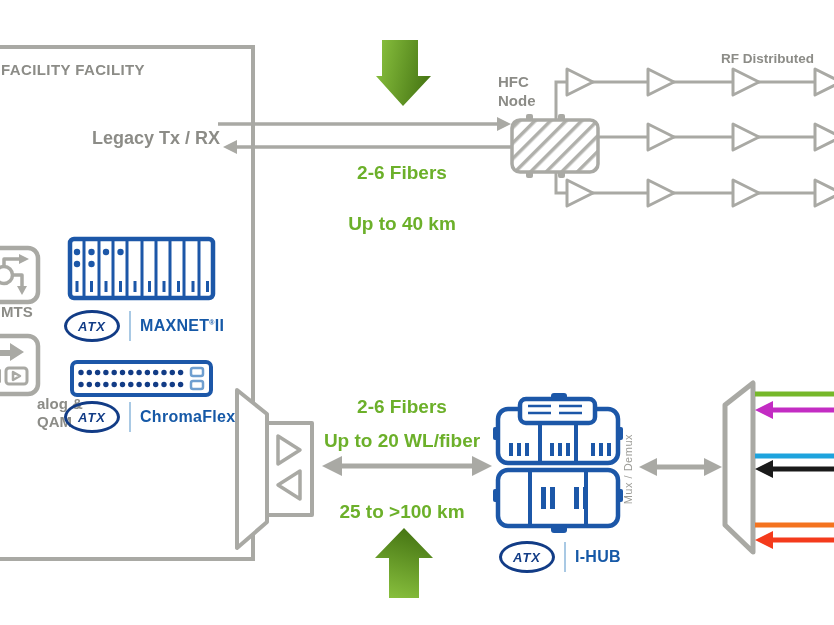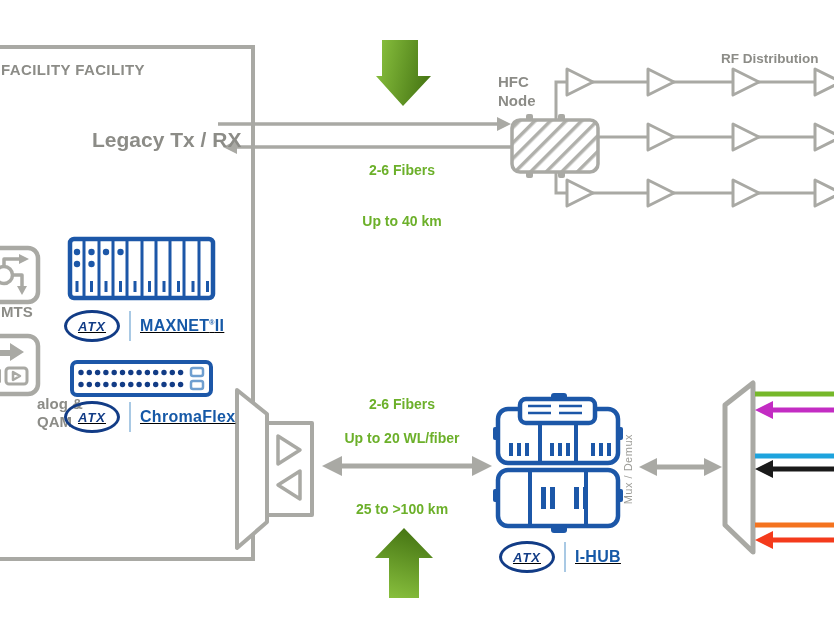--- a/index.html
+++ b/index.html
@@ -1,23 +1,23 @@
 <!DOCTYPE html>
 <html><head>
 <meta charset="utf-8">
 <style>
   html,body{margin:0;padding:0;background:#fff;}
   .canvas{position:relative;width:834px;height:625px;background:#ffffff;overflow:hidden;
           font-family:"Liberation Sans",sans-serif;}
   .abs{position:absolute;}
   .gray-bold{color:#8c8c87;font-weight:bold;}
-  .green-label{color:#6cb02a;font-weight:bold;font-size:14px;text-align:center;width:160px;}
+  .green-label{color:#6cb02a;font-weight:bold;font-size:19px;text-align:center;width:160px;}
   .center{}
   svg{position:absolute;left:0;top:0;}
-  .logo-row{position:absolute;display:flex;align-items:center;gap:9px;text-decoration:underline;}
+  .logo-row{position:absolute;display:flex;align-items:center;gap:9px;}
   .atx-oval{width:50px;height:26px;border:3px solid #123c86;border-radius:50%;
             display:flex;align-items:center;justify-content:center;flex:0 0 auto;}
   .atx-oval span{font-size:13px;font-weight:bold;font-style:italic;color:#123c86;letter-spacing:1px;}
   .logo-divider{width:2px;height:30px;background:#a9c9e4;}
   .product-name{font-size:16px;font-weight:bold;color:#1659a7;letter-spacing:.3px;white-space:nowrap;}
   .product-name sup{font-size:7px;}
   .mux-label{writing-mode:vertical-rl;transform:rotate(180deg);font-size:11px;color:#9b9b96;letter-spacing:.5px;}
 </style>
 </head>
 <body>
@@ -226,28 +226,28 @@
       <path d="M755 525 H834" stroke="#f4731f" stroke-width="5"></path>
       <g>
         <path d="M771 540 H834" stroke="#f43b1c" stroke-width="5"></path>
         <polygon points="773,531 773,549 755,540" fill="#f43b1c"></polygon>
       </g>
     </g>
   </svg>
 
   <div class="abs gray-bold" style="left:1px;top:61px;font-size:15px;letter-spacing:.4px;">FACILITY FACILITY</div>
 
-  <div class="abs gray-bold" style="left:92px;top:128px;font-size:21px;">Legacy Tx / RX</div>
+  <div class="abs gray-bold" style="left:92px;top:128px;font-size:18px;">Legacy Tx / RX</div>
 
   <div class="abs gray-bold center" style="left:498px;top:72px;width:62px;font-size:15px;line-height:19px;">
     <div>HFC</div>
     <div>Node</div>
   </div>
 
-  <div class="abs gray-bold" style="left:721px;top:51px;font-size:13.5px;">RF Distribution</div>
+  <div class="abs gray-bold" style="left:721px;top:51px;font-size:13.5px;">RF Distributed</div>
 
   <div class="abs green-label" style="left:322px;top:162px;">2-6 Fibers</div>
   <div class="abs green-label" style="left:322px;top:213px;">Up to 40 km</div>
 
   <div class="abs gray-bold" style="left:1px;top:303px;font-size:15px;">MTS</div>
   <div class="abs gray-bold" style="left:1px;top:395px;font-size:15px;line-height:18px;padding-left:36px;">
     <div>alog &amp;</div>
     <div>QAM</div>
   </div>
 

